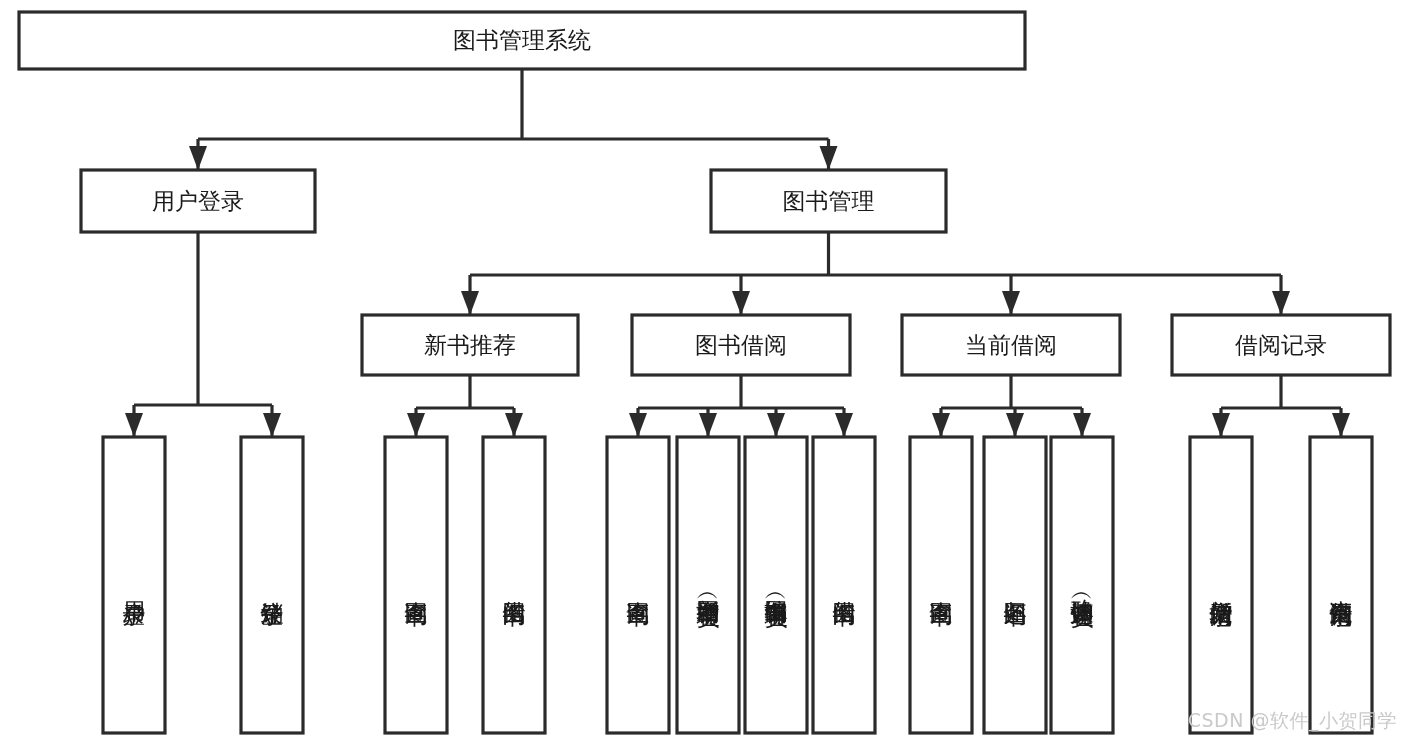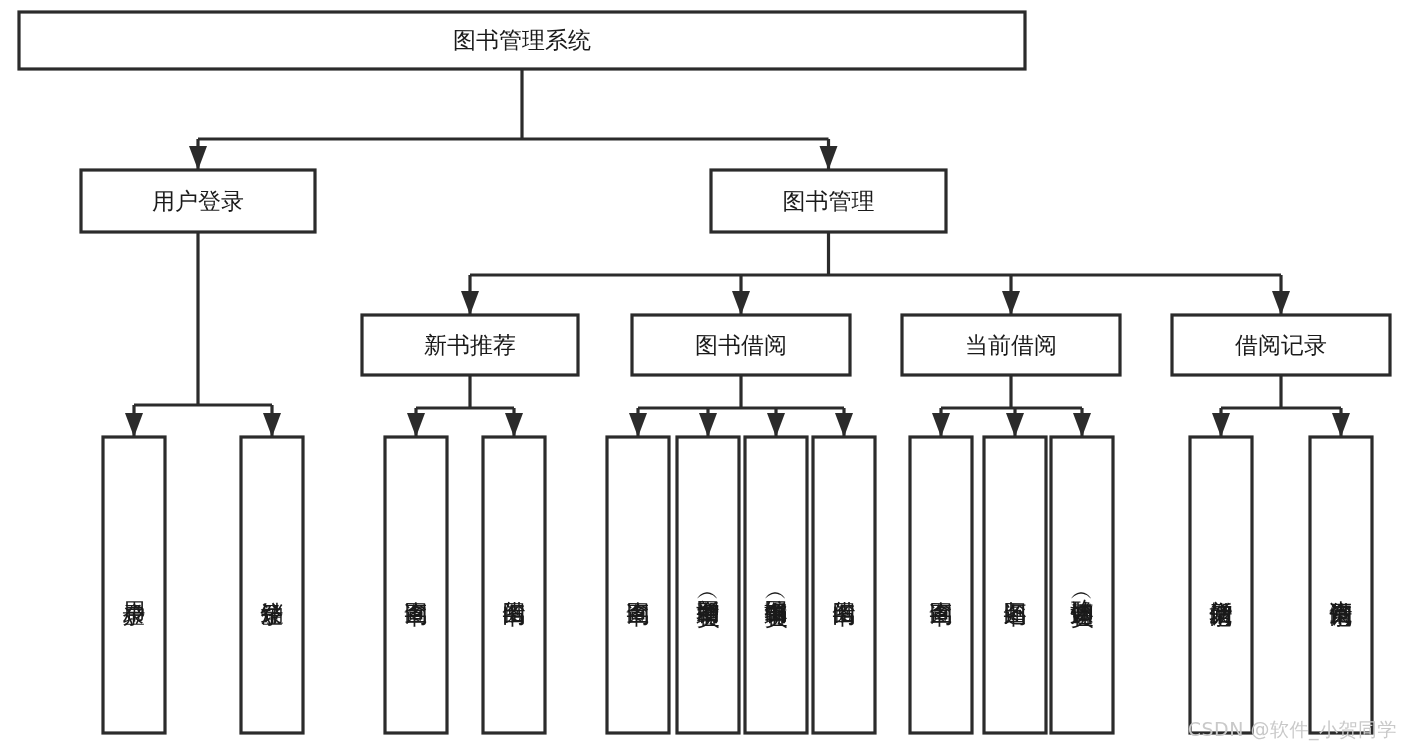--- a/index.html
+++ b/index.html
@@ -9,21 +9,21 @@
   svg#diagram{position:absolute;left:0;top:0;width:1405px;height:747px;display:block;}
   .node-rect{fill:#ffffff;stroke:#2b2b2b;stroke-width:3.2;}
   .conn{stroke:#2b2b2b;stroke-width:3.2;fill:none;stroke-linecap:butt;}
   .arrowhead{fill:#2b2b2b;stroke:none;}
   .h-label{font-size:23px;fill:#1a1a1a;text-anchor:middle;dominant-baseline:middle;}
   .v-label-wrap{position:absolute;display:flex;align-items:center;justify-content:center;
                 pointer-events:none;}
   .v-label{writing-mode:vertical-rl;text-orientation:upright;
            font-size:23px;color:#1a1a1a;line-height:1.18;letter-spacing:1px;
            white-space:nowrap;}
-  #watermark{position:absolute;right:8px;bottom:4px;font-size:19px;color:#c9c9c9;
+  #watermark{position:absolute;right:8px;bottom:13px;font-size:19px;color:#c9c9c9;
              letter-spacing:.5px;user-select:none;}
 </style>
 </head>
 <body>
 
 <div id="stage">
   <svg id="diagram" viewBox="0 0 1405 747">
     <g id="connectors">
         <line class="conn" x1="522" y1="69" x2="522" y2="139"></line>
         <line class="conn" x1="198" y1="139" x2="828.5" y2="139"></line>

